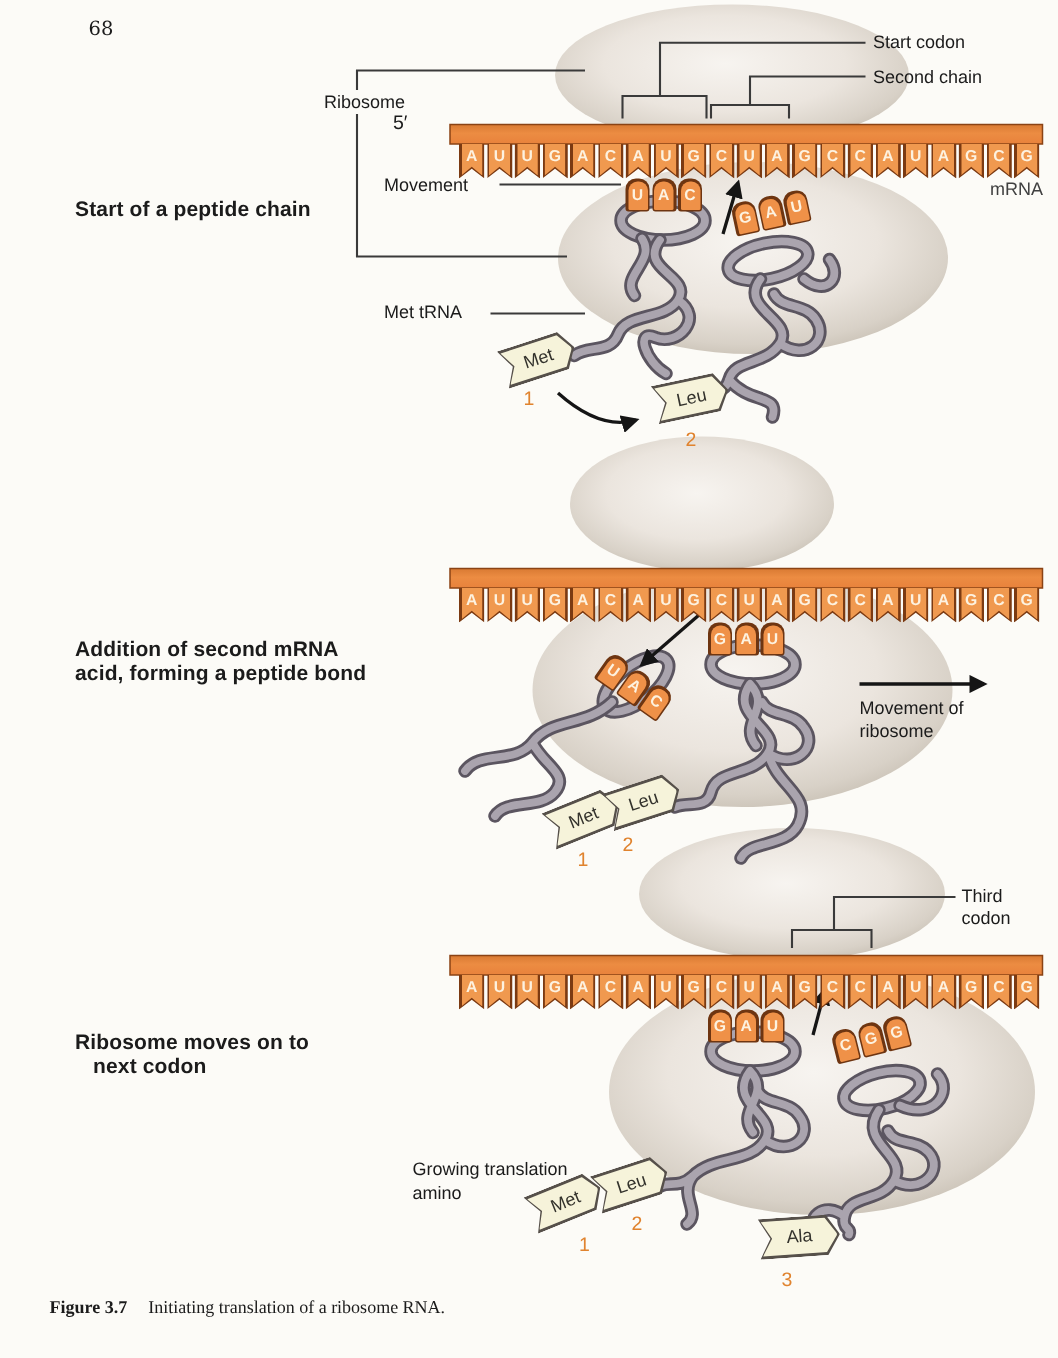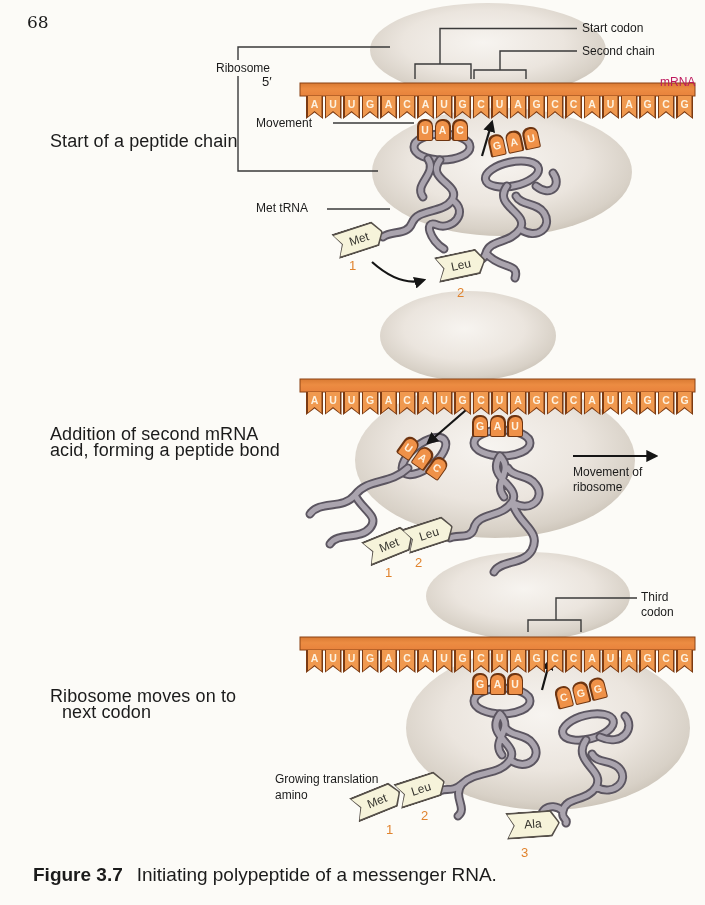--- a/index.html
+++ b/index.html
@@ -1,23 +1,23 @@
 <!DOCTYPE html>
 <html><head>
 <meta charset="utf-8">
 <style>
   html,body{margin:0;padding:0;}
   body{width:705px;height:905px;background:#fcfbf7;position:relative;overflow:hidden;
        font-family:"Liberation Sans",sans-serif;color:#1b1b1b;}
   .abs{position:absolute;white-space:nowrap;}
   svg.art{position:absolute;left:0;top:0;z-index:1;}
-  .pagenum{font-family:"DejaVu Serif",serif;font-size:17px;z-index:6;}
-  .ptitle{font-size:18px;font-weight:normal;z-index:6;letter-spacing:.1px;}
+  .pagenum{font-family:"DejaVu Serif",serif;font-size:13px;z-index:6;margin-left:32px;}
+  .ptitle{font-size:14px;font-weight:bold;z-index:6;letter-spacing:.1px;}
   .callout{font-size:12px;z-index:6;}
-  .co-mrna{color:#be185d;font-size:12px;}
+  .co-mrna{color:#404040;font-size:12px;margin-top:44px;}
   .co-ribo{background:#fcfbf7;padding:0 2px;}
   
   .strip{display:flex;gap:1.5px;z-index:3;}
   .nt{position:relative;width:17px;height:23px;background:#7b3a12;flex:0 0 auto;
       clip-path:polygon(0 0,100% 0,100% 100%,50% 72%,0 100%);}
   .nt-in{position:absolute;left:1.5px;right:1.5px;top:0;bottom:2px;background:#f0994f;
       clip-path:polygon(0 0,100% 0,100% 100%,50% 72%,0 100%);}
   .nt-t{position:absolute;left:0;right:0;top:2px;text-align:center;
       font-size:10.5px;font-weight:bold;color:#fdf2e0;}
   
@@ -28,21 +28,21 @@
   .tab-t{position:absolute;left:0;right:0;top:3px;text-align:center;
       font-size:10.5px;font-weight:bold;color:#fdf2e0;}
   
   .flag{width:50px;height:26px;z-index:5;transform-origin:center;
       clip-path:polygon(0 0,84% 0,100% 50%,84% 100%,0 100%,14% 50%);background:#56504a;}
   .flag-in{position:absolute;inset:1.6px;background:#f6f3da;
       clip-path:polygon(0 0,84% 0,100% 50%,84% 100%,0 100%,14% 50%);}
   .flag-t{position:absolute;left:0;right:0;top:6px;text-align:center;
       font-size:12px;color:#33322c;}
   .aanum{font-size:13px;color:#e0832e;z-index:6;}
-  .caption{font-family:Liberation Sans, sans-serif;font-size:19px;z-index:6;display:flex;gap:14px;}
+  .caption{font-family:Liberation Serif, serif;font-size:12px;z-index:6;display:flex;gap:14px;}
   .caption b{font-weight:bold;}
   
   .tube-out{stroke:#5b5560;stroke-width:9;fill:none;stroke-linecap:round;stroke-linejoin:round;}
   .tube-in{stroke:#aaa4ae;stroke-width:5.2;fill:none;stroke-linecap:round;stroke-linejoin:round;}
   .ring-out{stroke:#5b5560;stroke-width:9;fill:none;}
   .ring-in{stroke:#aaa4ae;stroke-width:5.2;fill:none;}
   .bracket{stroke:#3a3a3a;stroke-width:1.4;fill:none;}
   .arr{stroke:#151515;stroke-width:2.2;fill:none;}
 </style>
 </head>
@@ -609,14 +609,14 @@
 </div>
 <div class="abs aanum" style="left:421px;top:808px">2</div>
 <div class="abs flag" style="left:506px;top:811px;width:54px;height:27px;transform:rotate(-4deg)">
   <div class="flag-in"></div>
   <span class="flag-t">Ala</span>
 </div>
 <div class="abs aanum" style="left:521px;top:845px">3</div>
 
 <div class="abs caption" style="left:33px;top:864px">
   <b>Figure 3.7</b>
-  <span>Initiating polypeptide of a messenger RNA.</span>
+  <span>Initiating translation of a ribosome RNA.</span>
 </div>
 
 </body></html>

